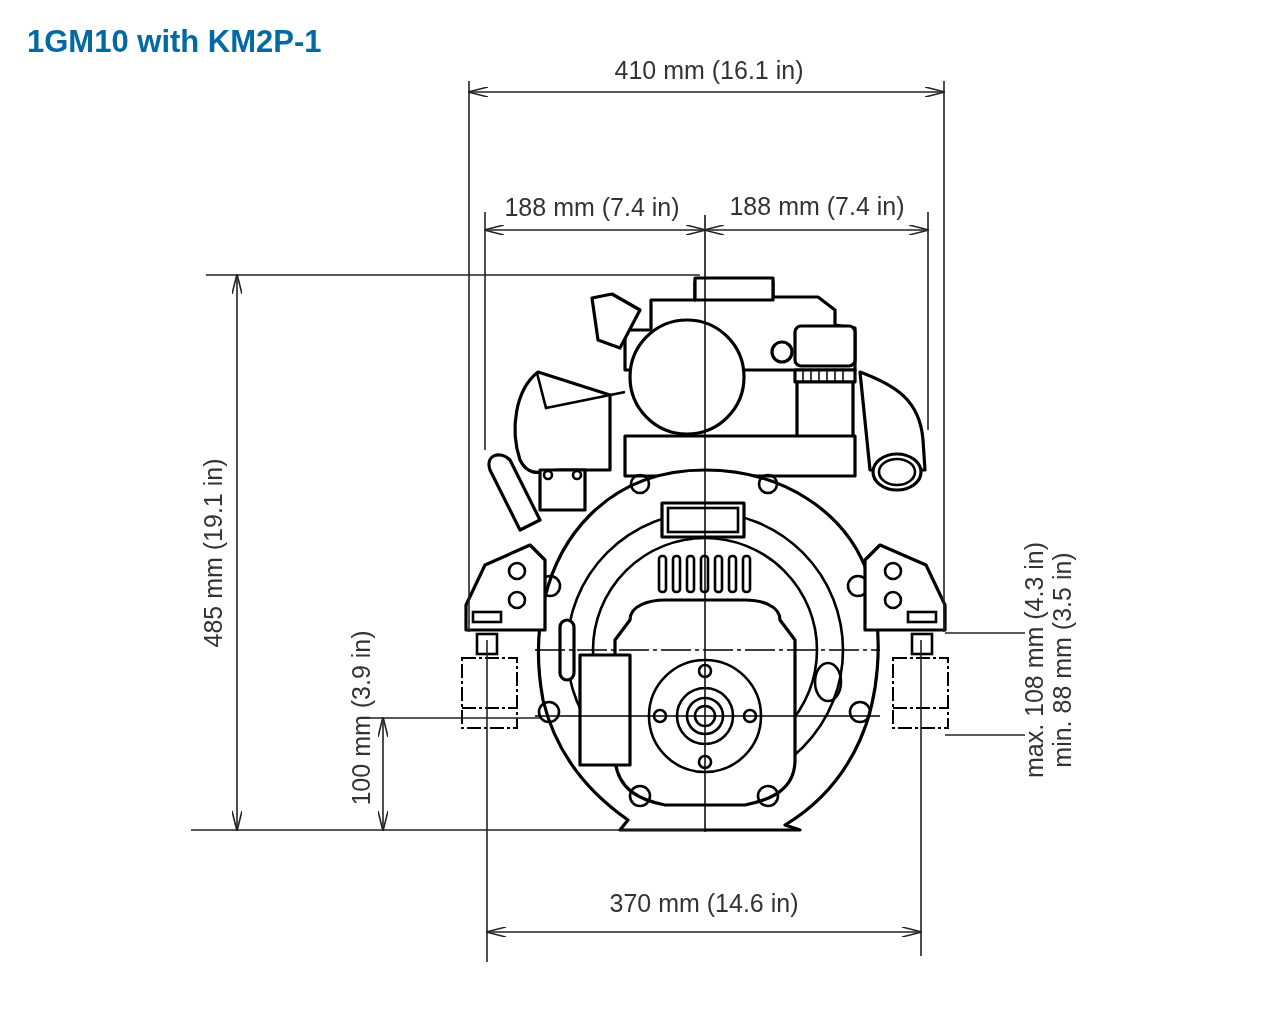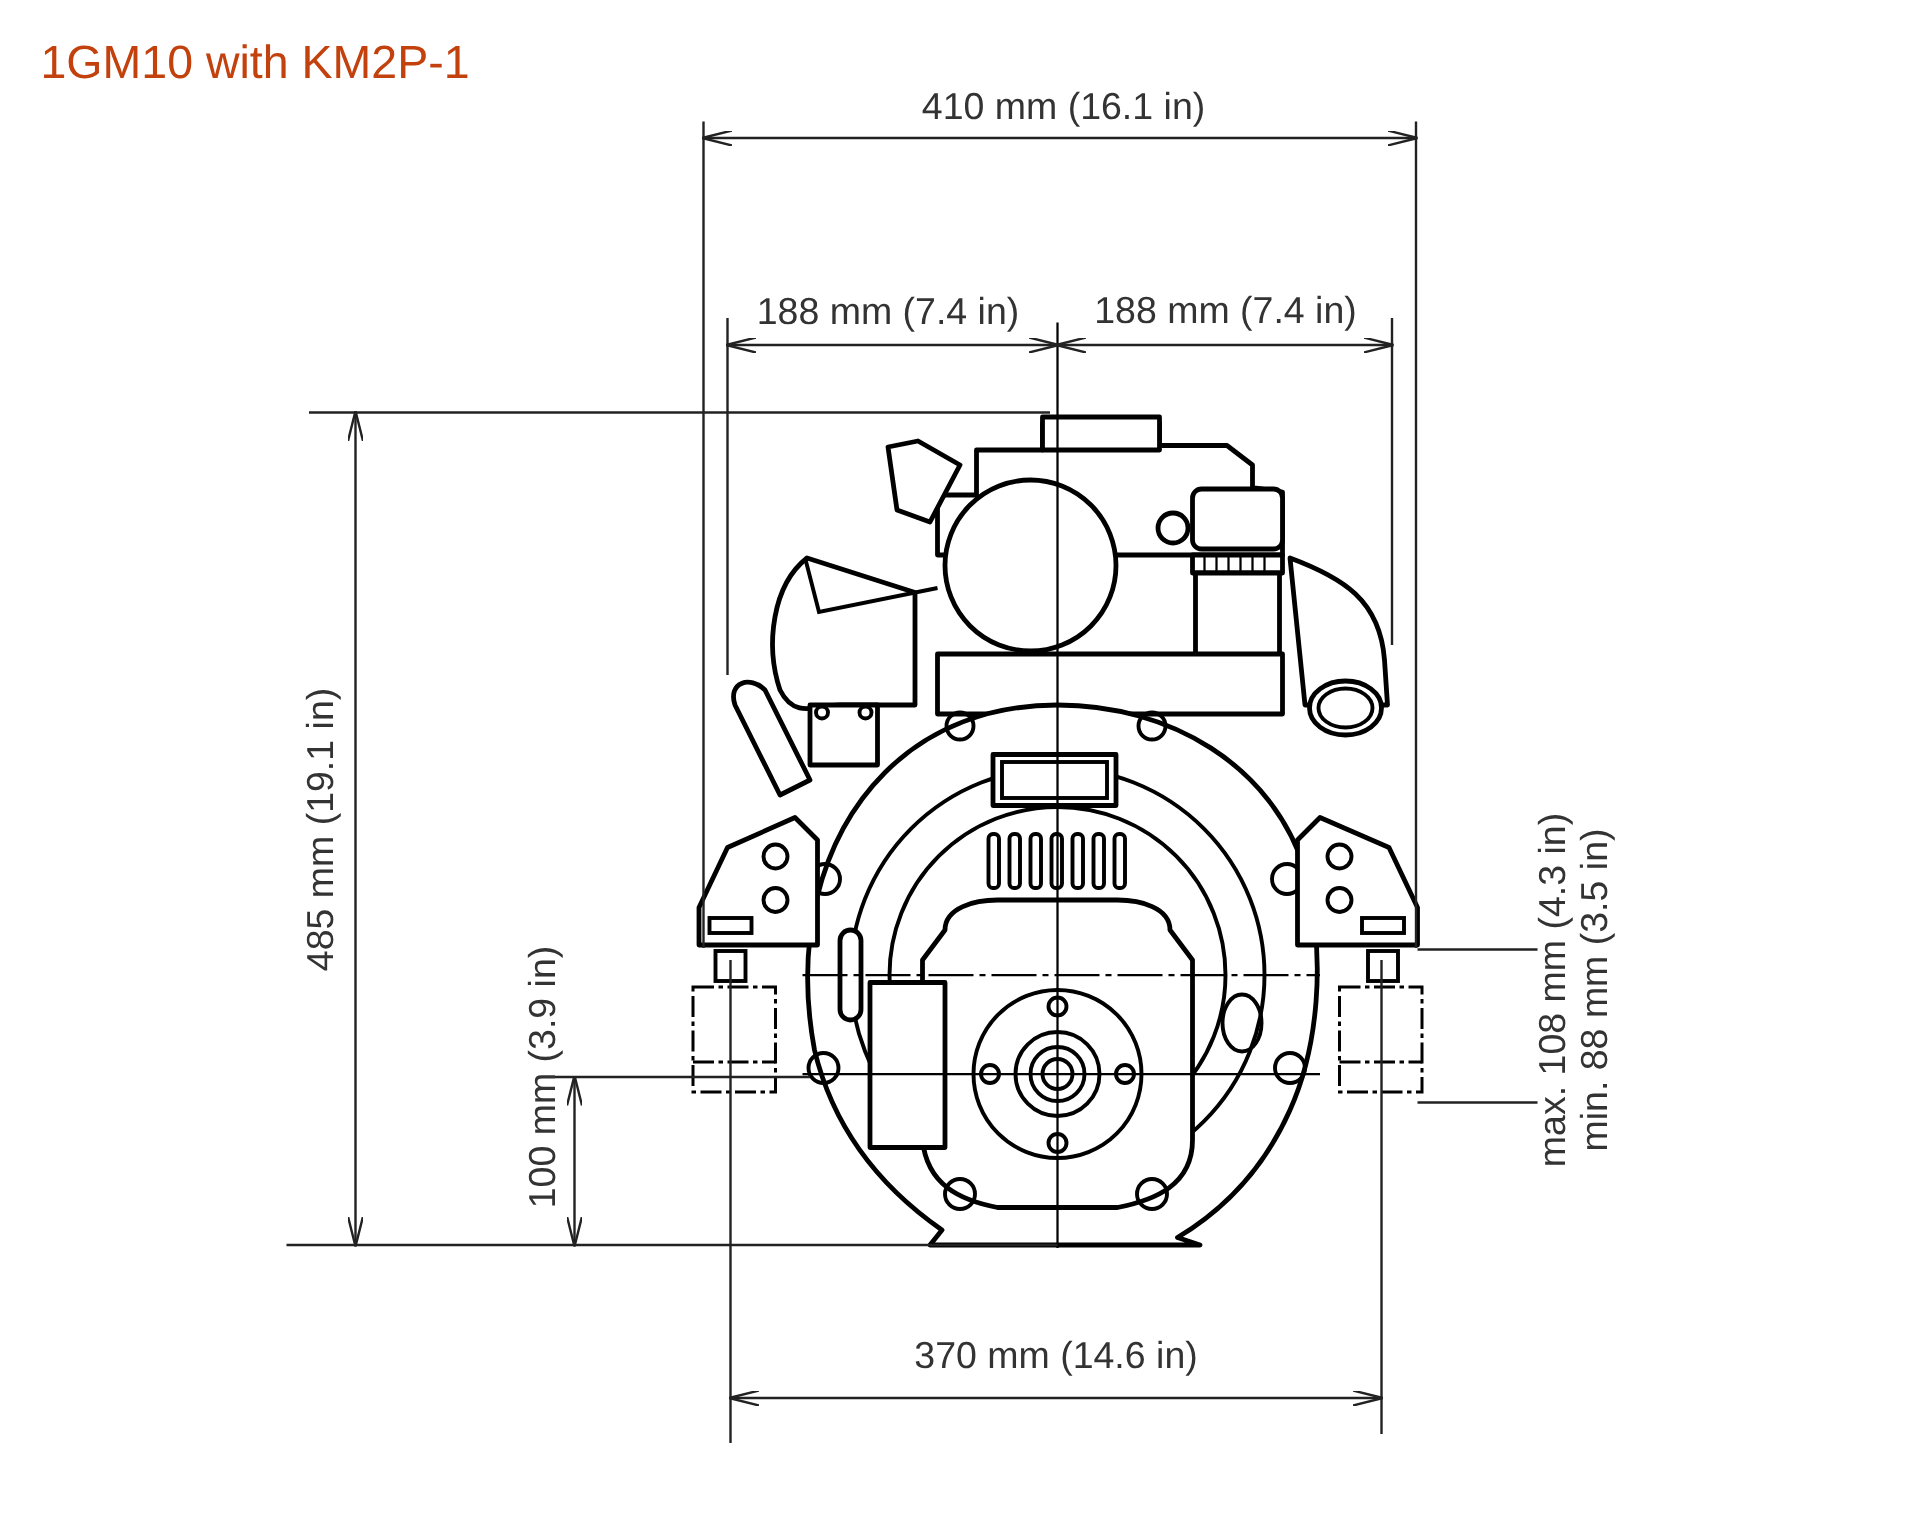--- a/index.html
+++ b/index.html
@@ -1,17 +1,17 @@
 <!DOCTYPE html>
 <html><head>
 <meta charset="utf-8">
 <style>
   html, body { margin: 0; padding: 0; background: #ffffff; }
   body { width: 1280px; height: 1024px; position: relative; overflow: hidden; font-family: "Liberation Sans", sans-serif; }
-  .title { position: absolute; left: 27px; top: 24px; font-size: 31px; font-weight: normal; color: #c2410c; letter-spacing: 0px; }
+  .title { position: absolute; left: 27px; top: 24px; font-size: 31px; font-weight: bold; color: #0369a1; letter-spacing: 0px; }
   svg.draw { position: absolute; left: 0; top: 0; }
   .dimtext { font-family: "Liberation Sans", sans-serif; font-size: 25px; fill: #333333; }
   .dimline { stroke: #222; stroke-width: 1.6; fill: none; }
   .eng { stroke: #000; stroke-width: 3.2; fill: #fff; stroke-linejoin: round; }
   .eng2 { stroke: #000; stroke-width: 2.6; fill: none; }
   .thin { stroke: #000; stroke-width: 1.5; fill: none; }
   .dash { stroke: #000; stroke-width: 2; fill: none; stroke-dasharray: 14 3 3 3; }
 </style>
 </head>
 <body>

